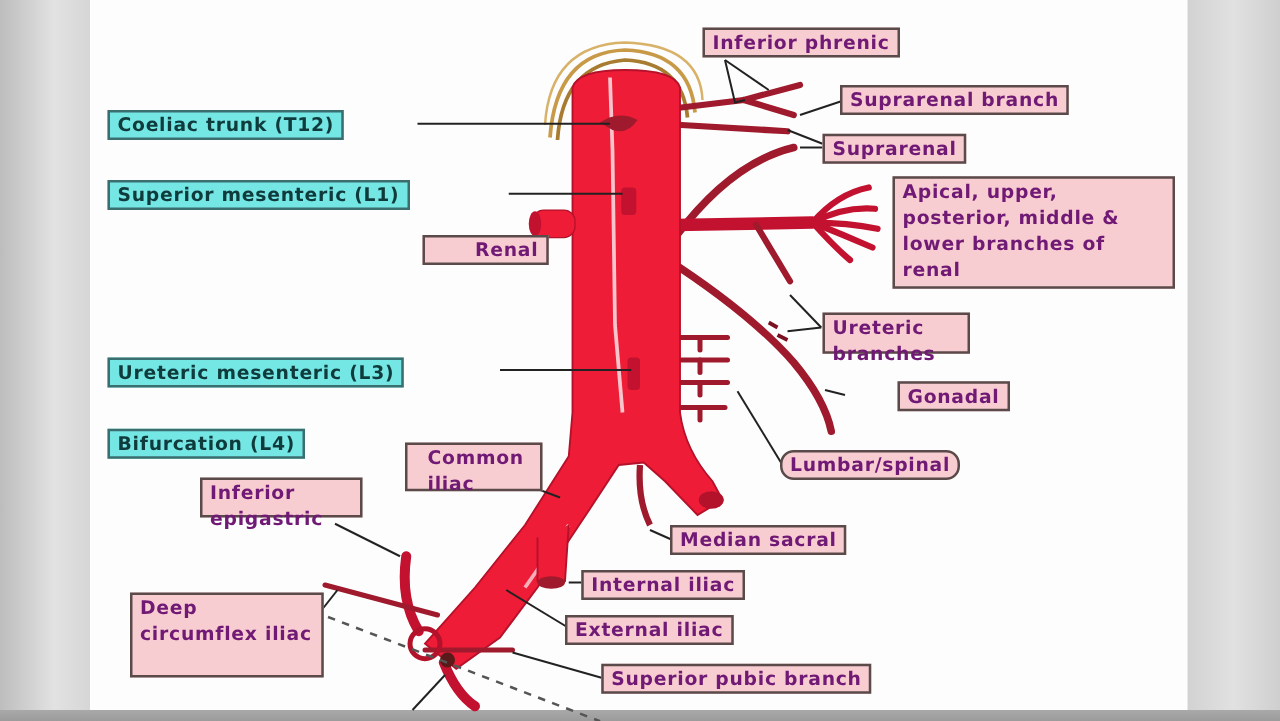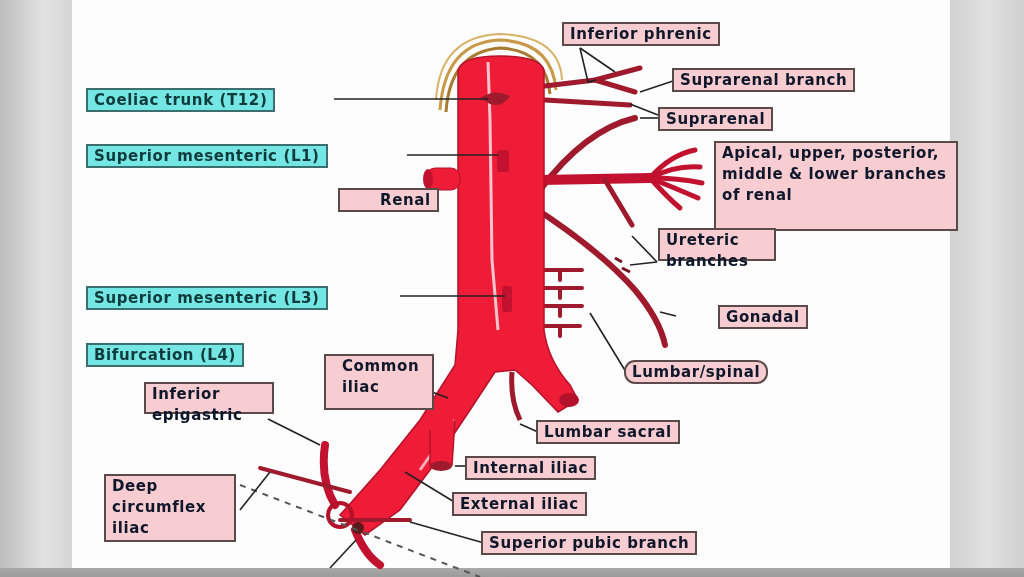--- a/index.html
+++ b/index.html
@@ -12,21 +12,21 @@
     background: linear-gradient(90deg, #bdbdbd 0%, #e2e2e2 60%, #d6d6d6 100%); }
   .frame-right { position:absolute; left:950px; top:0; width:74px; height:577px;
     background: linear-gradient(90deg, #d2d2d2 0%, #e1e1e1 50%, #cfcfcf 100%); }
   .frame-bottom { position:absolute; left:0; top:568px; width:1024px; height:9px;
     background: linear-gradient(180deg, #a9a9a9, #9b9b9b); }
   .canvas { position:absolute; left:72px; top:0; width:878px; height:568px; background:#fdfdfd; }
   svg.art { position:absolute; left:0; top:0; width:1024px; height:577px; }
   .lbl {
     position:absolute; box-sizing:border-box;
     border:2px solid #555; padding:0 6px;
-    font-weight:bold; font-size:15px; line-height:20px; color:#0f172a;
+    font-weight:bold; font-size:15px; line-height:20px; color:#701a75;
     letter-spacing:0.6px; white-space:nowrap;
   }
   .lbl.cyan { background:#74e6e4; color:#0f3b3c; border-color:#3b6e6f; }
   .lbl.pink { background:#f8cdd1; border-color:#5a4a4a; }
   .lbl.multi { white-space:normal; line-height:21px; }
 </style>
 </head>
 <body>
 
 <div class="frame-left"></div>
@@ -124,30 +124,30 @@
     <line x1="456" y1="503" x2="405" y2="472"></line>
     <line x1="268" y1="419" x2="320" y2="445"></line>
     <line x1="240" y1="510" x2="270" y2="472"></line>
     <line x1="484" y1="543" x2="410" y2="522"></line>
     <line x1="330" y1="568" x2="356" y2="540"></line>
   </g>
 </svg>
 
 <div class="lbl cyan" style="left:86px;top:88px;">Coeliac trunk (T12)</div>
 <div class="lbl cyan" style="left:86px;top:144px;">Superior mesenteric (L1)</div>
-<div class="lbl cyan" style="left:86px;top:286px;">Superior mesenteric (L3)</div>
+<div class="lbl cyan" style="left:86px;top:286px;">Ureteric mesenteric (L3)</div>
 <div class="lbl cyan" style="left:86px;top:343px;text-align:center;">Bifurcation (L4)</div>
 
 <div class="lbl pink" style="left:562px;top:22px;">Inferior phrenic</div>
 <div class="lbl pink" style="left:672px;top:68px;">Suprarenal branch</div>
 <div class="lbl pink" style="left:658px;top:107px;">Suprarenal</div>
 <div class="lbl pink" style="left:338px;top:188px;padding-left:40px;">Renal</div>
-<div class="lbl pink multi" style="left:714px;top:141px;width:244px;height:90px;">Apical, upper, posterior, middle &amp; lower branches of renal</div>
-<div class="lbl pink multi" style="left:658px;top:228px;width:118px;height:33px;">Ureteric branches</div>
+<div class="lbl pink multi" style="left:714px;top:141px;width:226px;height:90px;">Apical, upper, posterior, middle &amp; lower branches of renal</div>
+<div class="lbl pink multi" style="left:658px;top:250px;width:118px;height:33px;">Ureteric branches</div>
 <div class="lbl pink" style="left:674px;top:305px;margin-left:44px;">Gonadal</div>
 <div class="lbl pink" style="left:624px;top:360px;border-radius:11px;">Lumbar/spinal</div>
-<div class="lbl pink multi" style="left:324px;top:354px;width:110px;height:56px;padding-left:16px;">Common iliac</div>
-<div class="lbl pink" style="left:536px;top:420px;">Lumbar sacral</div>
+<div class="lbl pink multi" style="left:324px;top:354px;width:110px;height:39px;padding-left:16px;">Common iliac</div>
+<div class="lbl pink" style="left:536px;top:420px;">Median sacral</div>
 <div class="lbl pink" style="left:465px;top:456px;">Internal iliac</div>
 <div class="lbl pink" style="left:452px;top:492px;">External iliac</div>
-<div class="lbl pink multi" style="left:144px;top:382px;width:130px;height:32px;">Inferior epigastric</div>
-<div class="lbl pink multi" style="left:104px;top:474px;width:132px;height:68px;">Deep circumflex iliac</div>
+<div class="lbl pink multi" style="left:160px;top:382px;width:130px;height:32px;">Inferior epigastric</div>
+<div class="lbl pink multi" style="left:104px;top:474px;width:155px;height:68px;">Deep circumflex iliac</div>
 <div class="lbl pink" style="left:481px;top:531px;">Superior pubic branch</div>
 
 </body></html>

